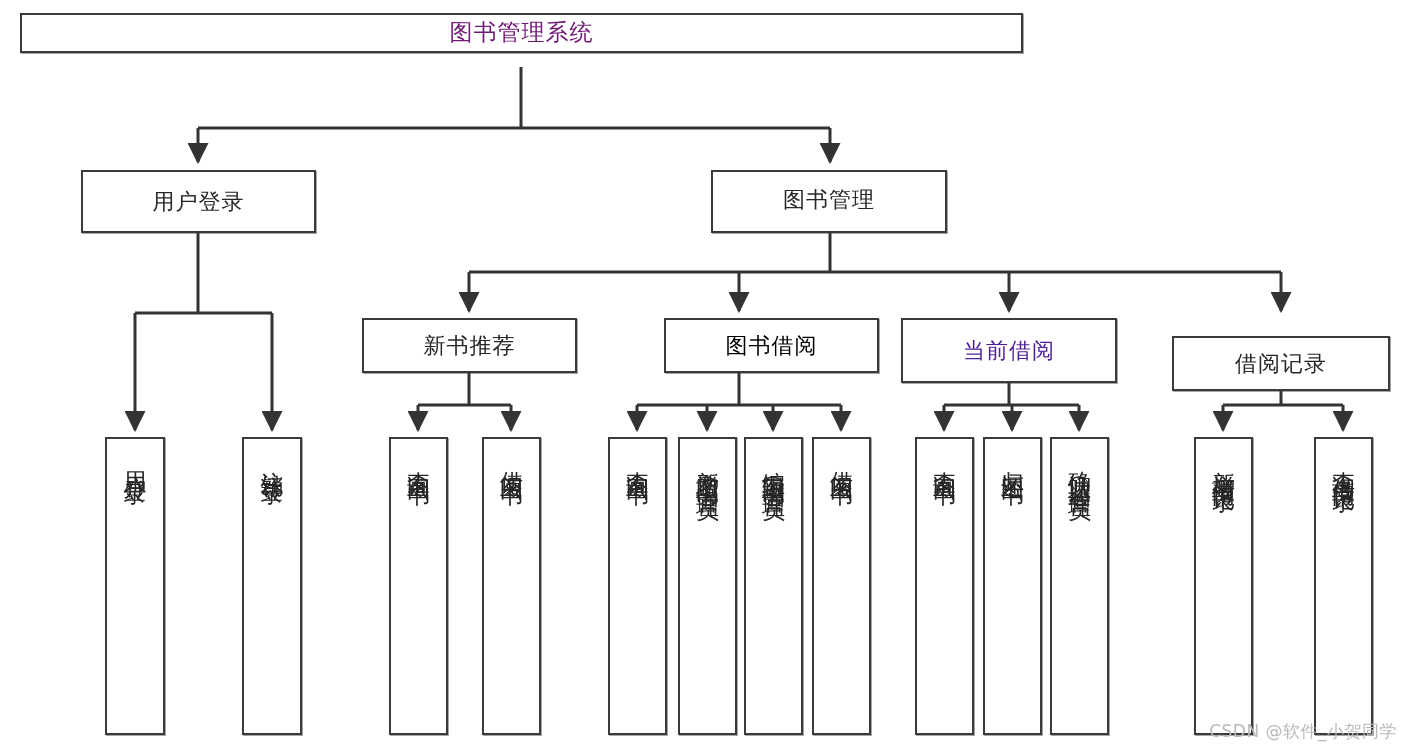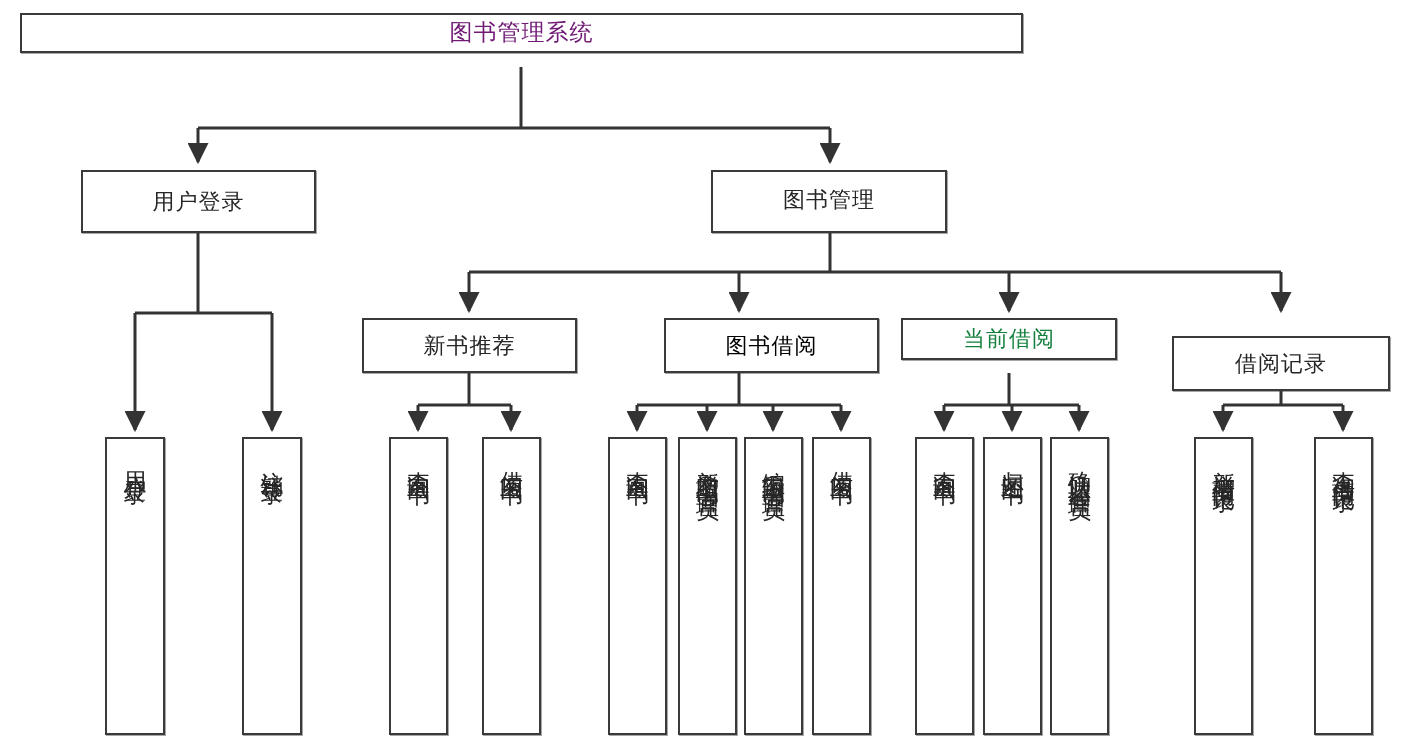--- a/index.html
+++ b/index.html
@@ -134,21 +134,21 @@
       </div>
       <div class="node horiz" style="left: 711px; top: 170px; width: 236px; height: 63px; border-color: rgb(58, 58, 58); background: rgb(255, 255, 255); color: rgb(38, 38, 38); font-family: Liberation Mono, monospace;">
         <span class="lbl">图书管理</span>
       </div>
       <div class="node horiz" style="left: 362px; top: 318px; width: 215px; height: 55px; border-color: rgb(58, 58, 58); background: rgb(255, 255, 255); color: rgb(38, 38, 38);">
         <span class="lbl">新书推荐</span>
       </div>
       <div class="node horiz" style="left: 632px; top: 318px; width: 215px; height: 55px; border-color: rgb(58, 58, 58); background: rgb(255, 255, 255); color: #000000; margin-left: 32px;">
         <span class="lbl">图书借阅</span>
       </div>
-      <div class="node horiz" style="left: 901px; top: 318px; width: 216px; height: 42px; border-color: rgb(58, 58, 58); background: rgb(255, 255, 255); color: #15803d;">
+      <div class="node horiz" style="left: 901px; top: 318px; width: 216px; height: 65px; border-color: rgb(58, 58, 58); background: rgb(255, 255, 255); color: #4c1d95;">
         <span class="lbl">当前借阅</span>
       </div>
       <div class="node horiz" style="left: 1172px; top: 318px; width: 218px; height: 55px; border-color: rgb(58, 58, 58); background: rgb(255, 255, 255); color: rgb(38, 38, 38); margin-top: 18px;">
         <span class="lbl">借阅记录</span>
       </div>
       <div class="node vert" style="left: 105px; top: 437px; width: 60px; height: 298px; border-color: rgb(58, 58, 58); background: rgb(255, 255, 255); color: rgb(38, 38, 38);">
         <span class="lbl">用户登录</span>
       </div>
       <div class="node vert" style="left: 242px; top: 437px; width: 60px; height: 298px; border-color: rgb(58, 58, 58); background: rgb(255, 255, 255); color: rgb(38, 38, 38);">
         <span class="lbl">注销登录</span>
@@ -181,13 +181,14 @@
         <span class="lbl">确认归还（管理员）</span>
       </div>
       <div class="node vert" style="left: 1194px; top: 437px; width: 59px; height: 298px; border-color: rgb(58, 58, 58); background: rgb(255, 255, 255); color: rgb(38, 38, 38);">
         <span class="lbl">新增借阅记录</span>
       </div>
       <div class="node vert" style="left: 1314px; top: 437px; width: 59px; height: 298px; border-color: rgb(58, 58, 58); background: rgb(255, 255, 255); color: rgb(38, 38, 38);">
         <span class="lbl">查询借阅记录</span>
       </div>
     </div>
 
+  <div id="watermark">CSDN @软件_小贺同学</div>
 </div>
 
 </body></html>

